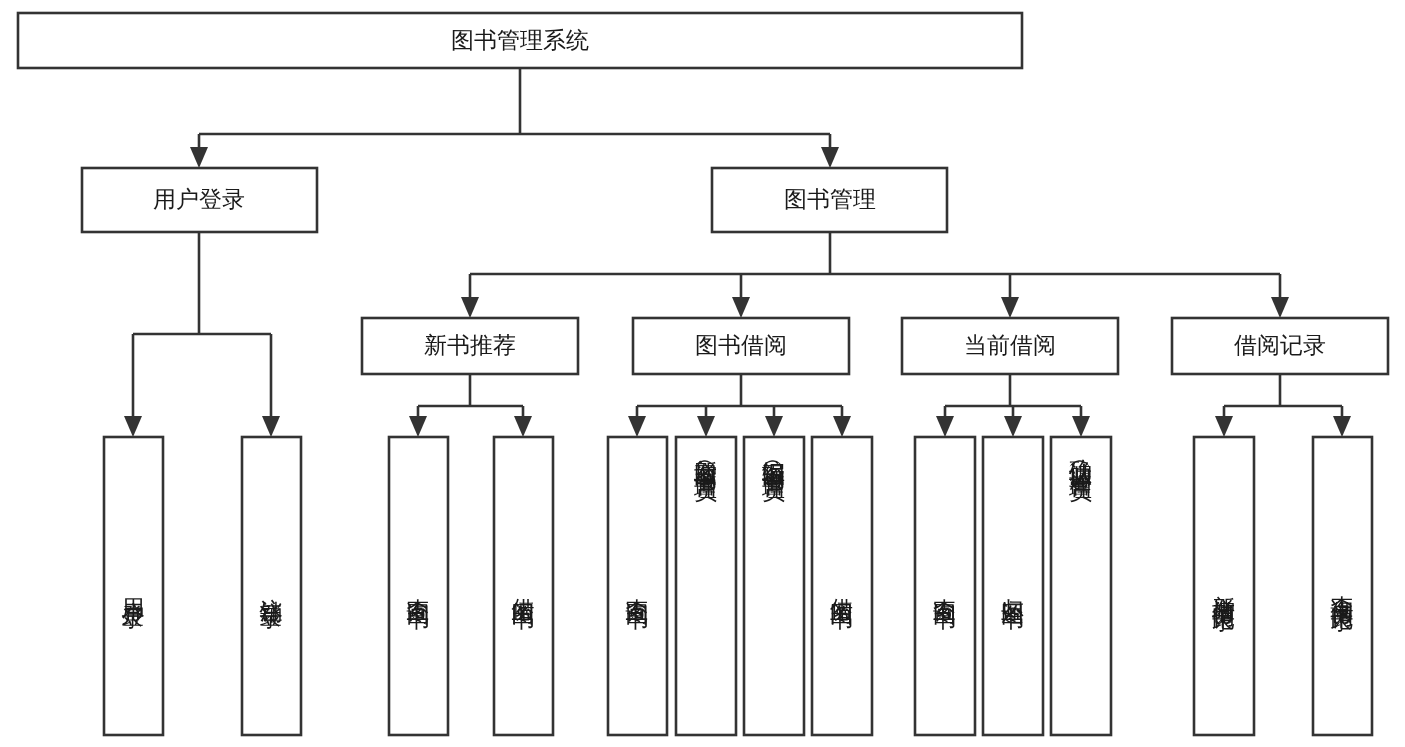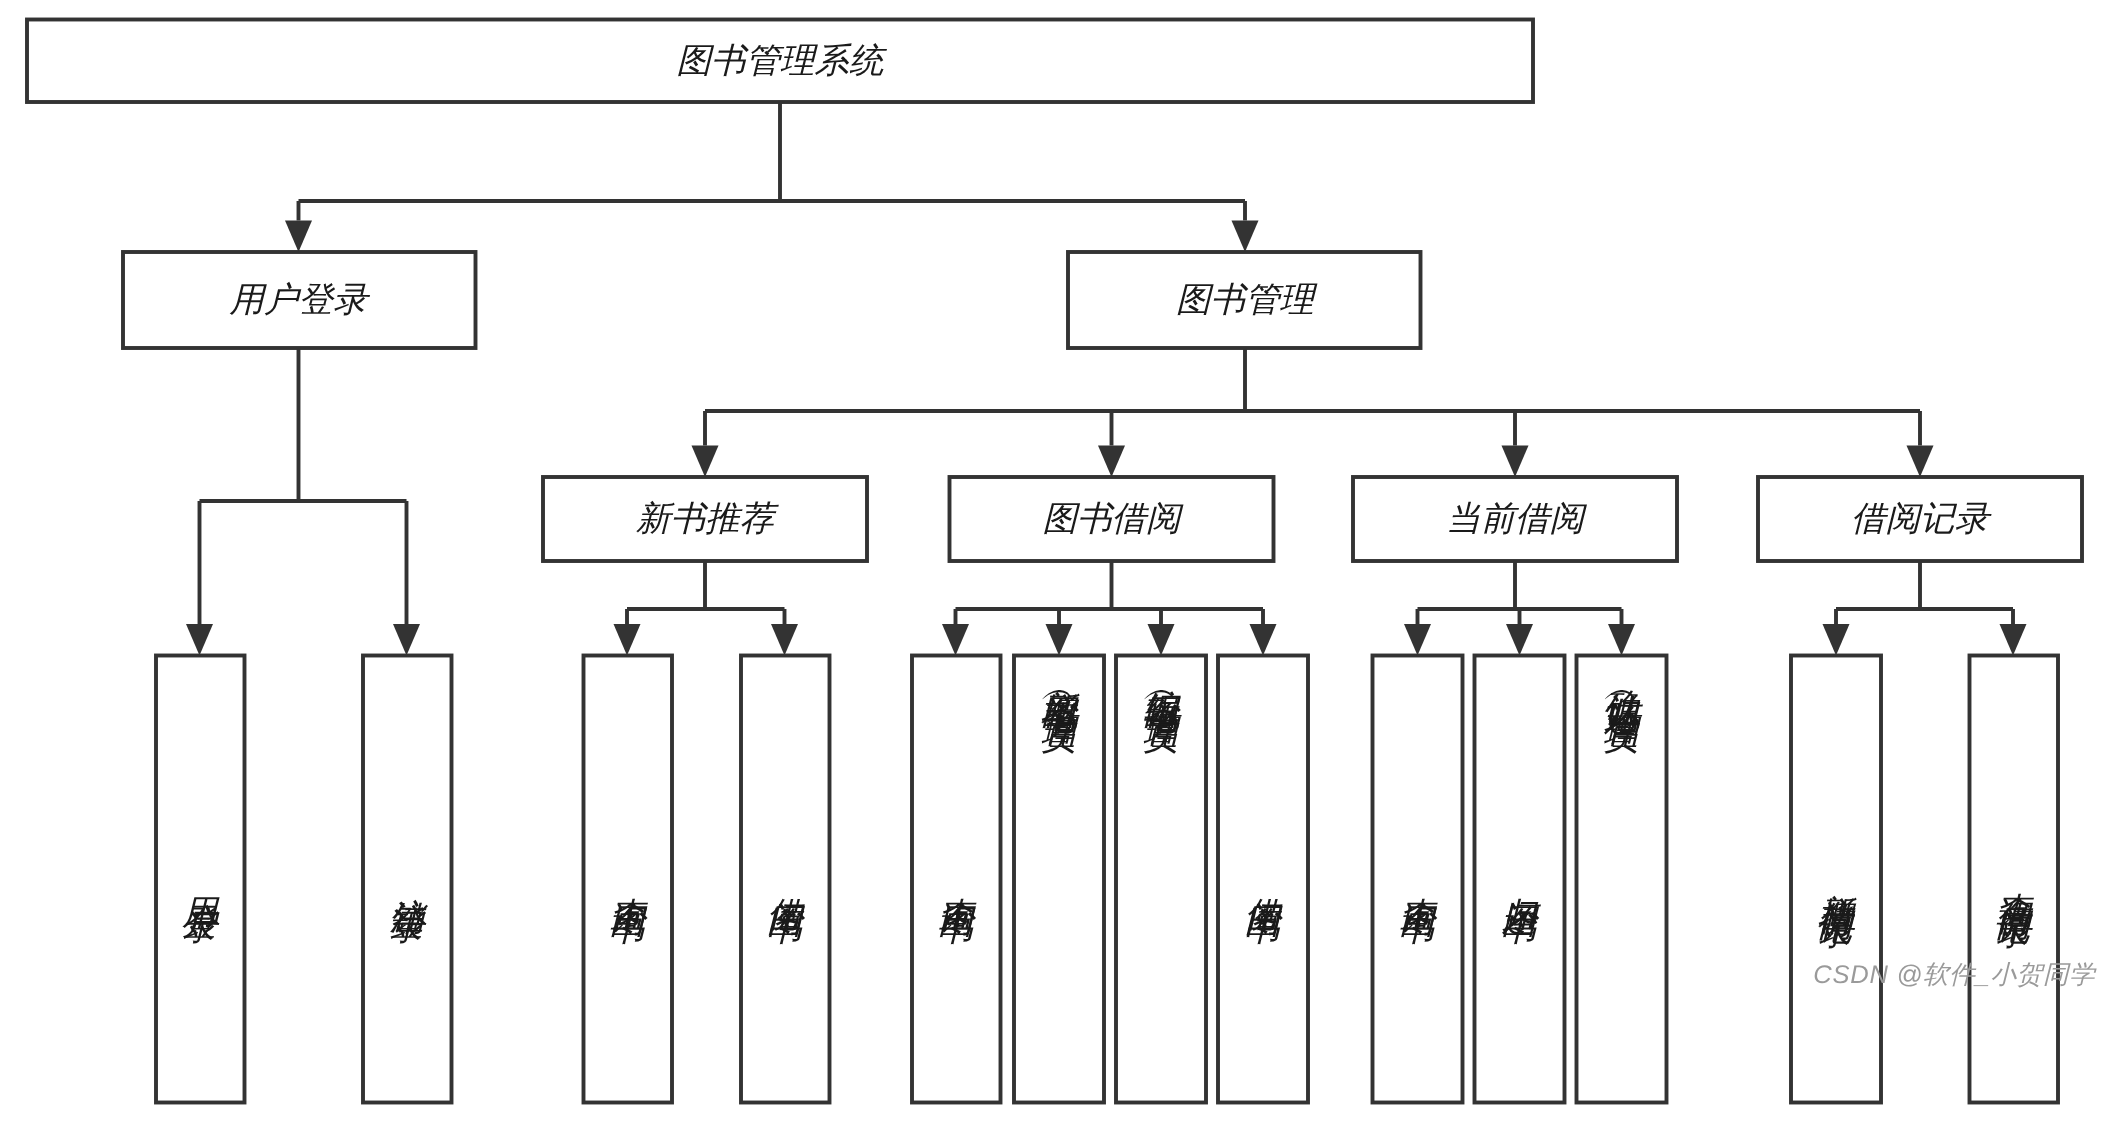--- a/index.html
+++ b/index.html
@@ -12,21 +12,20 @@
     width: 1405px;
     height: 747px;
     overflow: hidden;
     font-family: "Liberation Sans", "DejaVu Sans", sans-serif;
   }
   #diagram-root {
     position: relative;
     width: 1405px;
     height: 665px;
     background: #ffffff;
-    font-style: italic;
   }
   svg.flow-svg {
     position: absolute;
     left: 0;
     top: 0;
     width: 1405px;
     height: 747px;
     display: block;
   }
   .node-rect {
@@ -260,15 +259,14 @@
     <span class="leaf-label">确认归还（管理员）</span>
   </div>
 
   <div class="leaf-label-wrap" style="left:1194px; top:437px; width:60px; height:298px;">
     <span class="leaf-label">新增借阅记录</span>
   </div>
   <div class="leaf-label-wrap" style="left:1313px; top:437px; width:59px; height:298px;">
     <span class="leaf-label">查询借阅记录</span>
   </div>
 
-  <div class="watermark">CSDN @软件_小贺同学</div>
 
 </div>
 
 </body></html>

